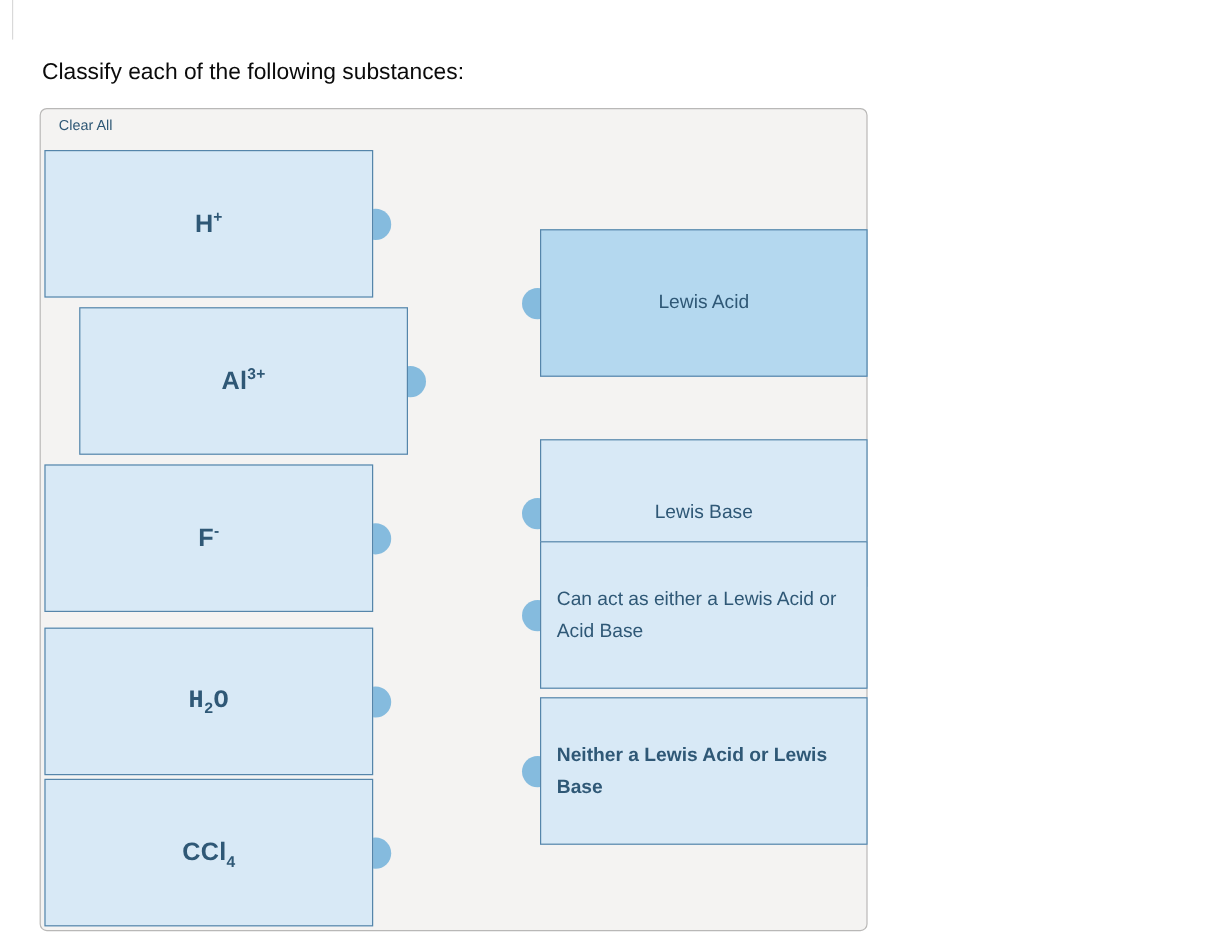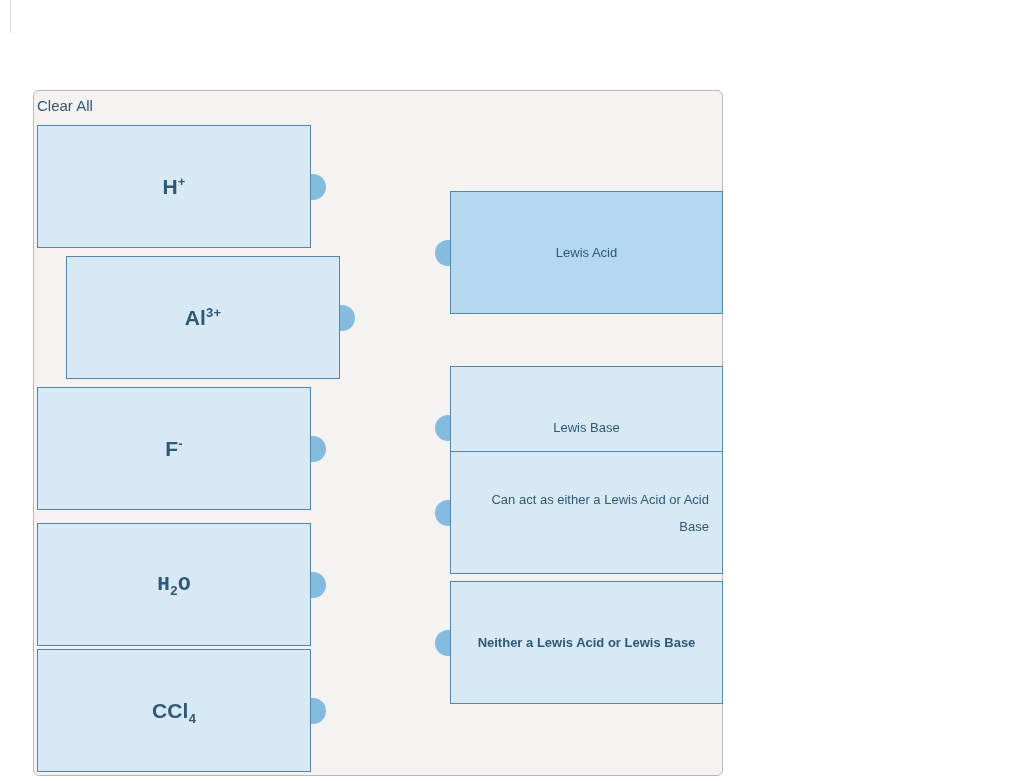--- a/index.html
+++ b/index.html
@@ -7,21 +7,21 @@
     position:relative;width:1024px;height:781px;background:#ffffff;overflow:hidden;
     font-family:"Liberation Sans",sans-serif;
   }
   .edge-line{position:absolute;left:10px;top:0;width:1px;height:33px;background:#d9d9d9;}
   .title{position:absolute;left:35px;top:50px;margin:0;font-size:19px;font-weight:400;color:#0b0b0b;}
   .panel{
     position:absolute;left:33px;top:90px;width:690px;height:686px;box-sizing:border-box;
     background:var(--panel-fill,#f4f3f2);border:1px solid var(--panel-border,#b9b8b7);border-radius:6px;
   }
   .clear-all{
-    position:absolute;left:3px;top:6px;font-size:15px;color:var(--clear-all-text,#2f5876);
+    position:absolute;left:15px;top:6px;font-size:12px;color:var(--clear-all-text,#2f5876);
     cursor:pointer;text-decoration:none;z-index:2;
   }
   .item,.target{position:absolute;width:274px;height:123px;}
   .item{left:3px;}
   .target{left:416px;width:273px;}
   .box{
     position:absolute;inset:0;box-sizing:border-box;z-index:1;
     background:var(--item-fill,#d8e9f6);border:1px solid var(--item-border,#5585aa);
     display:flex;align-items:center;justify-content:center;cursor:pointer;
   }
@@ -29,29 +29,30 @@
   .knob{
     position:absolute;top:50%;width:26px;height:26px;margin-top:-13px;border-radius:50%;
     background:var(--knob,#85bbde);z-index:0;cursor:pointer;
   }
   .knob-right{right:-15px;}
   .knob-left{left:-15px;}
   .formula{font-size:21px;font-weight:700;color:var(--label-text,#2f5876);letter-spacing:.2px;}
   .formula sup{font-size:13px;line-height:0;}
   .formula sub{font-size:13px;line-height:0;}
   .target-label{
-    font-size:13px;line-height:27px;color:var(--label-text,#2f5876);
-    text-align:right;padding:0 13px;
+    font-size:16px;line-height:27px;color:var(--label-text,#2f5876);
+    text-align:left;padding:0 13px;
   }
 </style>
 </head>
 <body>
 
 <div class="stage" style="--panel-fill: #f4f3f2; --panel-border: #b9b8b7; --item-fill: #d8e9f6; --item-border: #5585aa; --label-text: #2f5876; --target-highlight-fill: #b4d8ef; --knob: #85bbde; --clear-all-text: #2f5876;">
   <div class="edge-line"></div>
+  <h1 class="title">Classify each of the following substances:</h1>
 
   <div class="panel">
     <a class="clear-all">Clear All</a>
     <div class="items">
   <div class="item" style="top: 34px;">
     <span class="knob knob-right"></span>
     <div class="box">
       <span class="formula"><span>H</span><sup>+</sup></span>
     </div>
   </div>

